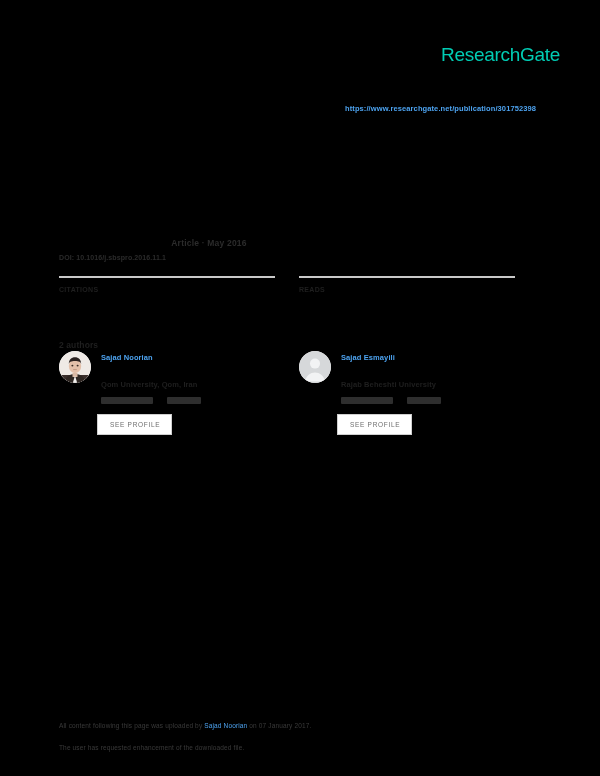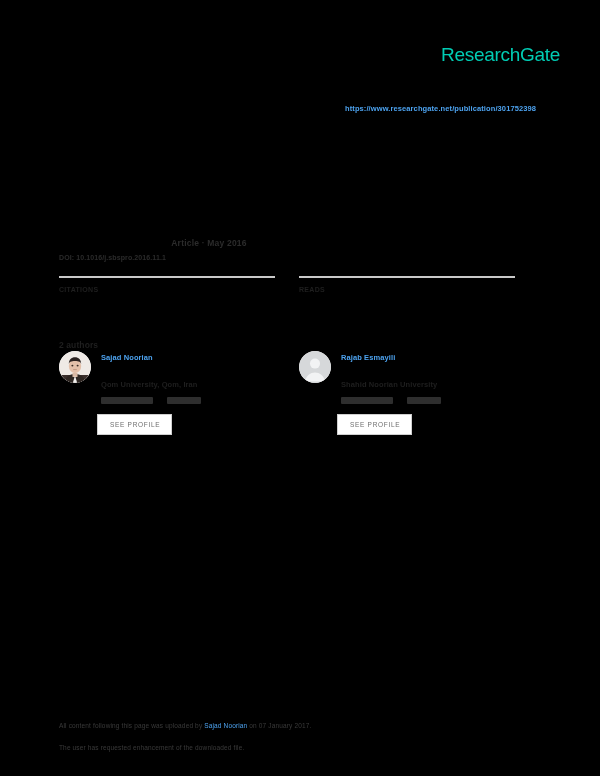--- a/index.html
+++ b/index.html
@@ -278,22 +278,22 @@
     <div class="author-card">
       <div class="author-top">
         <div class="avatar">
           <svg width="32" height="32" viewBox="0 0 32 32" aria-hidden="true">
             <circle cx="16" cy="16" r="16" fill="#d6d8da"></circle>
             <circle cx="16" cy="12.6" r="5" fill="#f2f3f4"></circle>
             <path d="M5.8 30.5c1.6-6 5.6-9 10.2-9s8.6 3 10.2 9z" fill="#f2f3f4"></path>
           </svg>
         </div>
         <div class="author-info">
-          <div class="author-name">Rajab Esmayili</div>
-          <div class="author-affil">Shahid Noorian University</div>
+          <div class="author-name">Sajad Esmayili</div>
+          <div class="author-affil">Rajab Beheshti University</div>
         </div>
       </div>
       <div class="author-stats">
         <div class="chip pubs"></div>
         <div class="chip cites"></div>
       </div>
       <div class="see-profile">SEE PROFILE</div>
     </div>
 
   </div>

